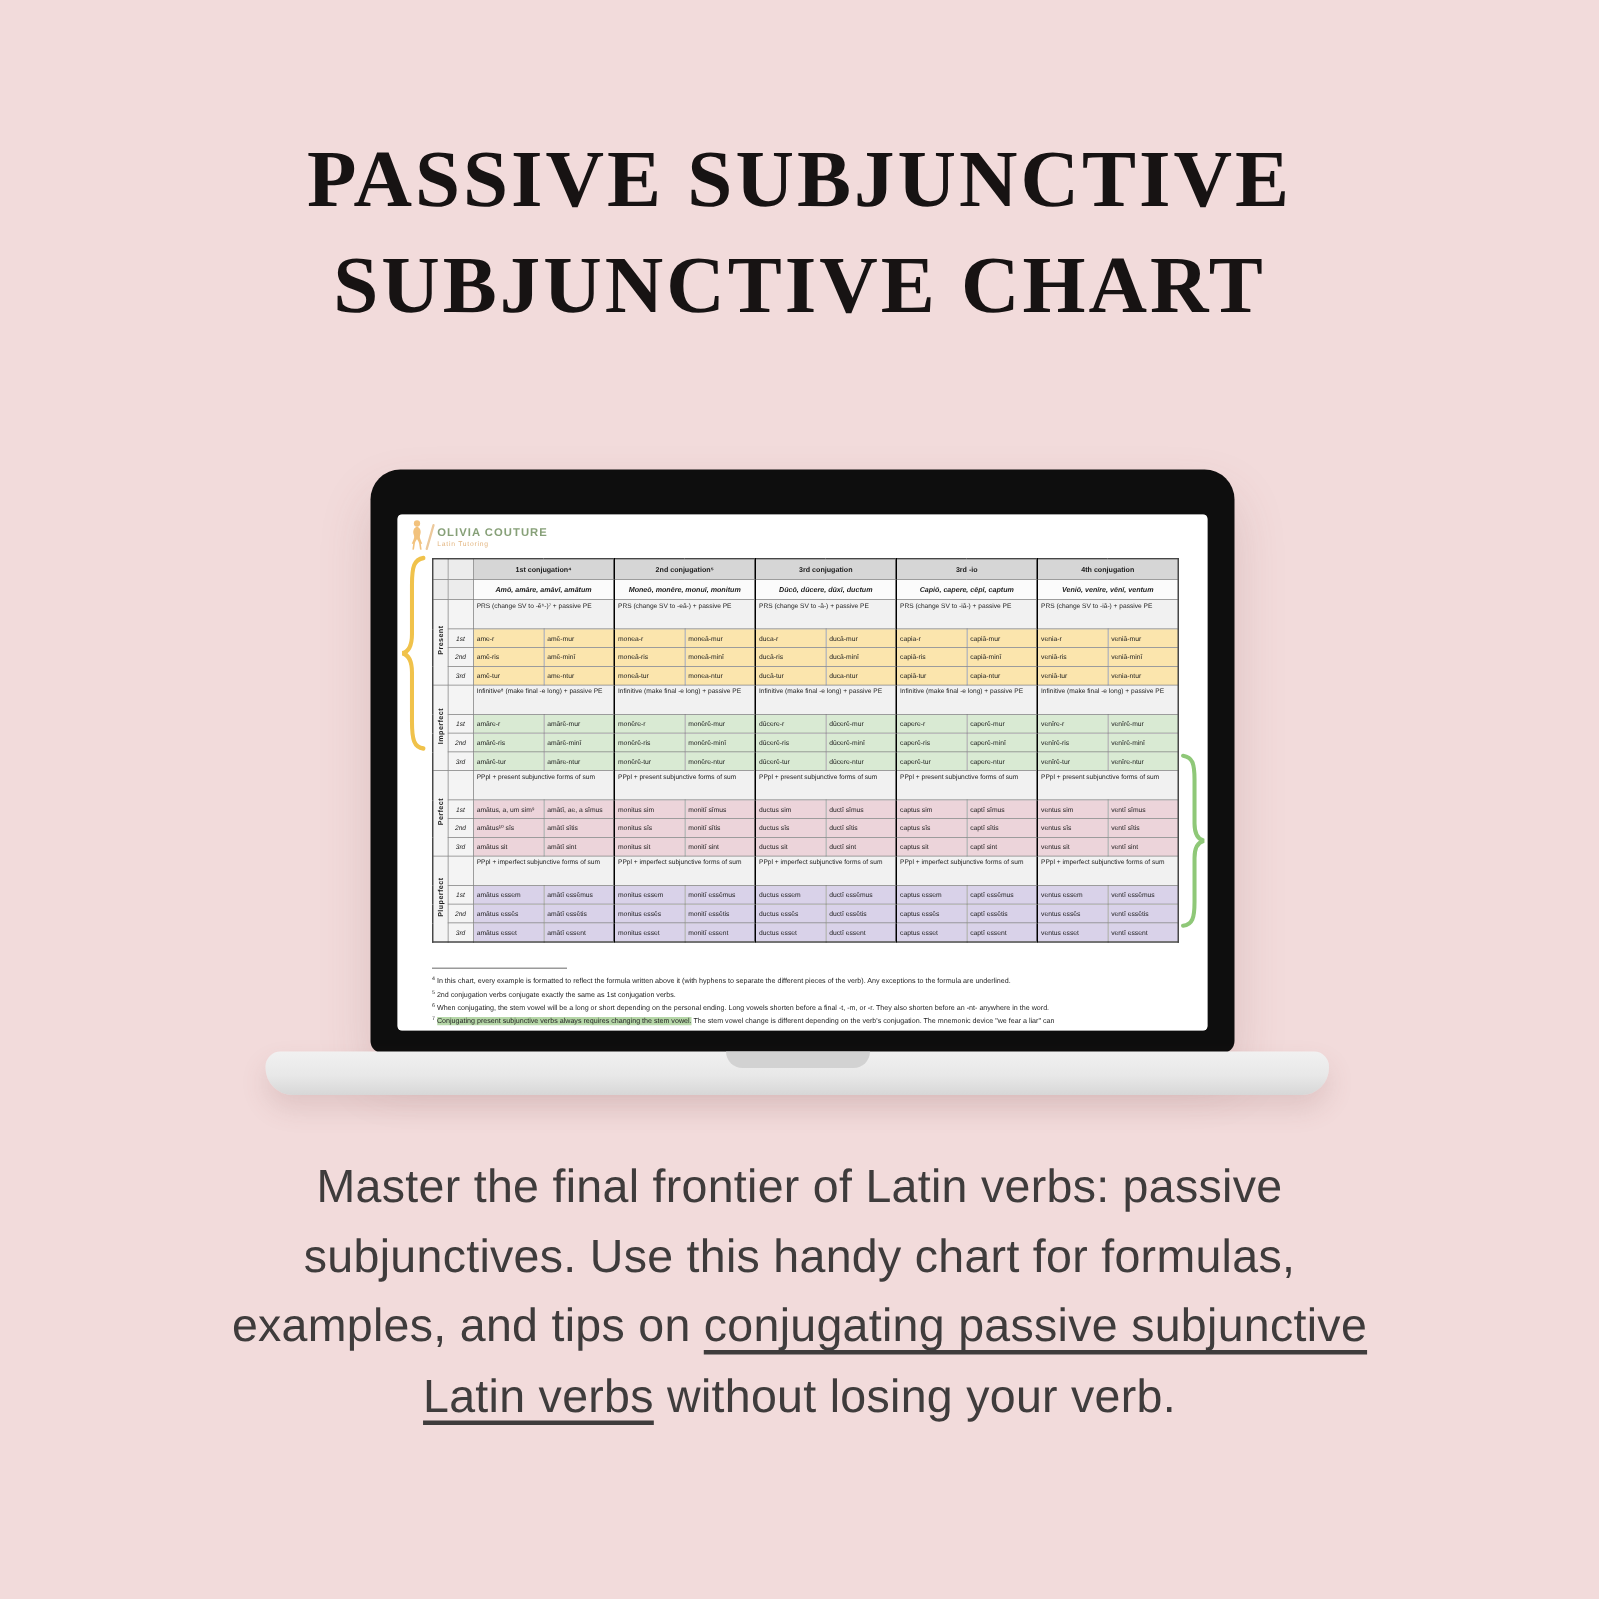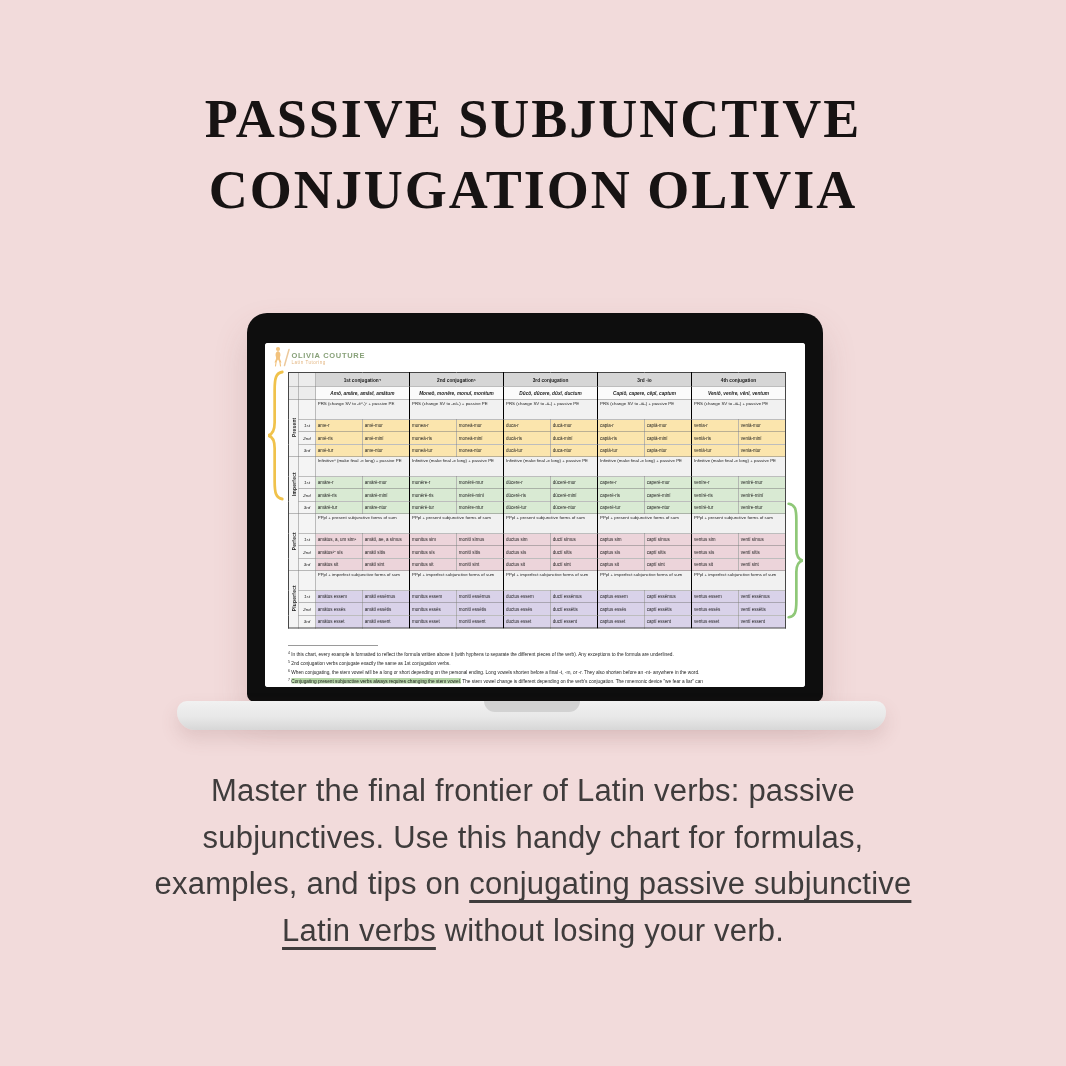--- a/index.html
+++ b/index.html
@@ -96,21 +96,21 @@
     text-decoration:underline;
     text-decoration-thickness:2.5px;
     text-underline-offset:6px;
   }
 </style>
 </head>
 <body style="background: rgb(242, 219, 219);">
 
 <div class="poster">
 
-  <h1 class="title"><span>PASSIVE SUBJUNCTIVE</span><br><span>CONJUGATION OLIVIA</span></h1>
+  <h1 class="title"><span>PASSIVE SUBJUNCTIVE</span><br><span>SUBJUNCTIVE CHART</span></h1>
 
   <div class="laptop">
     <div class="bezel">
       <div class="screen">
         <div class="screen-inner">
 
           <div class="logo">
             <span class="logo-figure">
               <svg width="24" height="42" viewBox="0 0 24 42">
                 <circle cx="12" cy="6" r="4.2" fill="#f2c27d"></circle>

